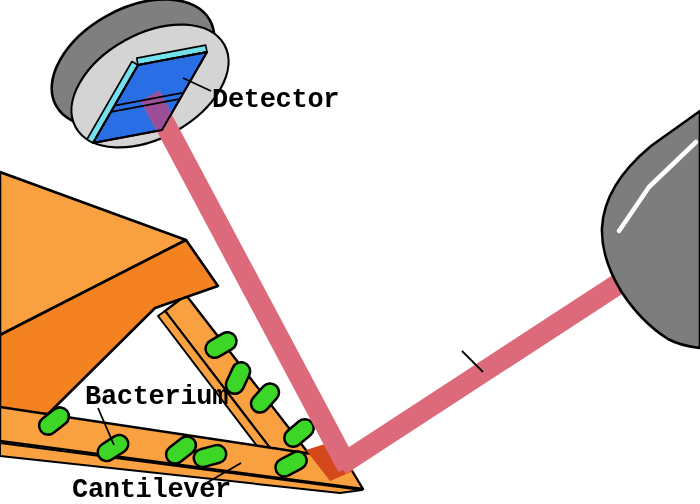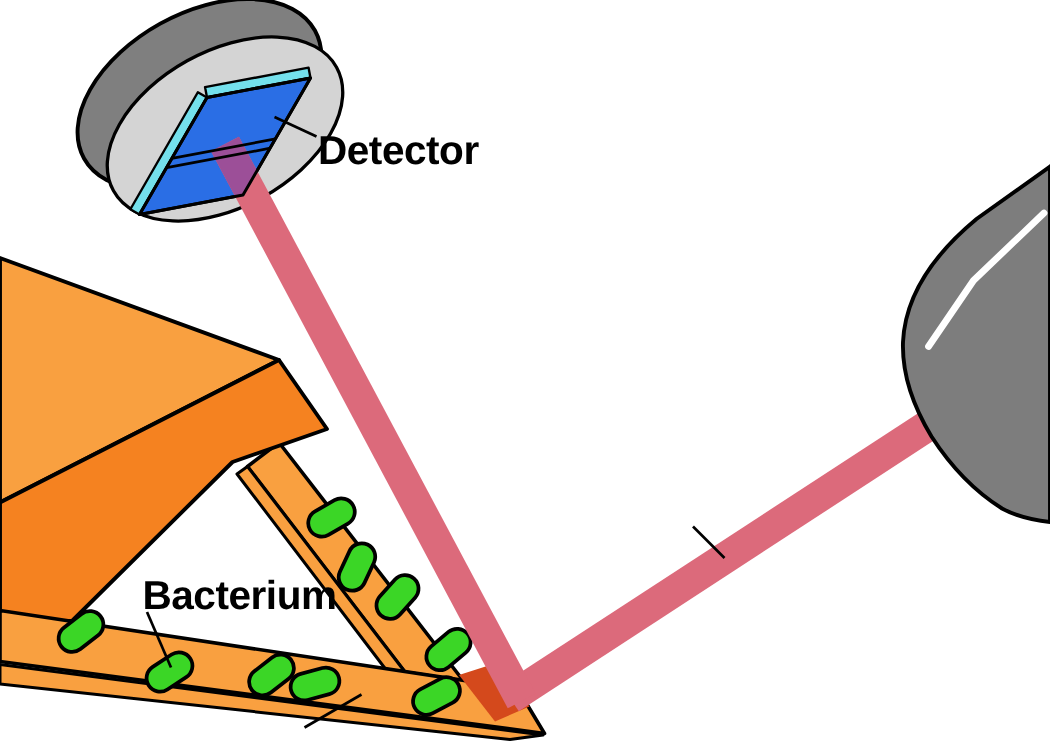--- a/index.html
+++ b/index.html
@@ -1,17 +1,17 @@
 <!DOCTYPE html>
 <html><head>
 <meta charset="utf-8">
 <style>
   html,body{margin:0;padding:0;background:#fff;}
   #stage{position:relative;width:700px;height:504px;background:#fff;overflow:hidden;
-         font-family:Liberation Sans, sans-serif;}
+         font-family:Liberation Mono, monospace;}
   #diagram{position:absolute;left:0;top:0;}
   .label{position:absolute;font-weight:700;font-size:27px;line-height:1;color:#000;
          letter-spacing:-0.3px;white-space:nowrap;}
 </style>
 </head>
 <body>
 
 <div id="stage">
 
 <svg id="diagram" width="700" height="504" viewBox="0 0 700 504">
@@ -63,15 +63,16 @@
   <path d="M 700,111 L 651,146 Q 604,185 602,228 Q 601,258 621,291 Q 641,322 668,339 Q 681,346 700,348 Z" stroke="#000" stroke-width="2.6" fill="#7d7d7d"></path>
   <path d="M 696,142 L 649,187 L 619,231" fill="none" stroke-width="4.5" stroke-linecap="round" stroke-linejoin="round" stroke="#ffffff"></path>
 
   <line x1="183" y1="78" x2="211" y2="91" stroke="#000" stroke-width="1.8"></line>
   <line x1="462" y1="351" x2="483" y2="372" stroke="#000" stroke-width="1.8"></line>
   <line x1="98" y1="408" x2="114" y2="445" stroke="#000" stroke-width="1.8"></line>
   <line x1="203" y1="485" x2="241" y2="463" stroke="#000" stroke-width="1.8"></line>
 </svg>
 
 <div class="label" style="left:212px;top:87px">Detector</div>
-<div class="label" style="left:95px;top:384px">Bacterium</div>
+<div class="label" style="left:85px;top:384px">Bacterium</div>
+<div class="label" style="left:72px;top:477px">Cantilever</div>
 
 </div>
 
 </body></html>

